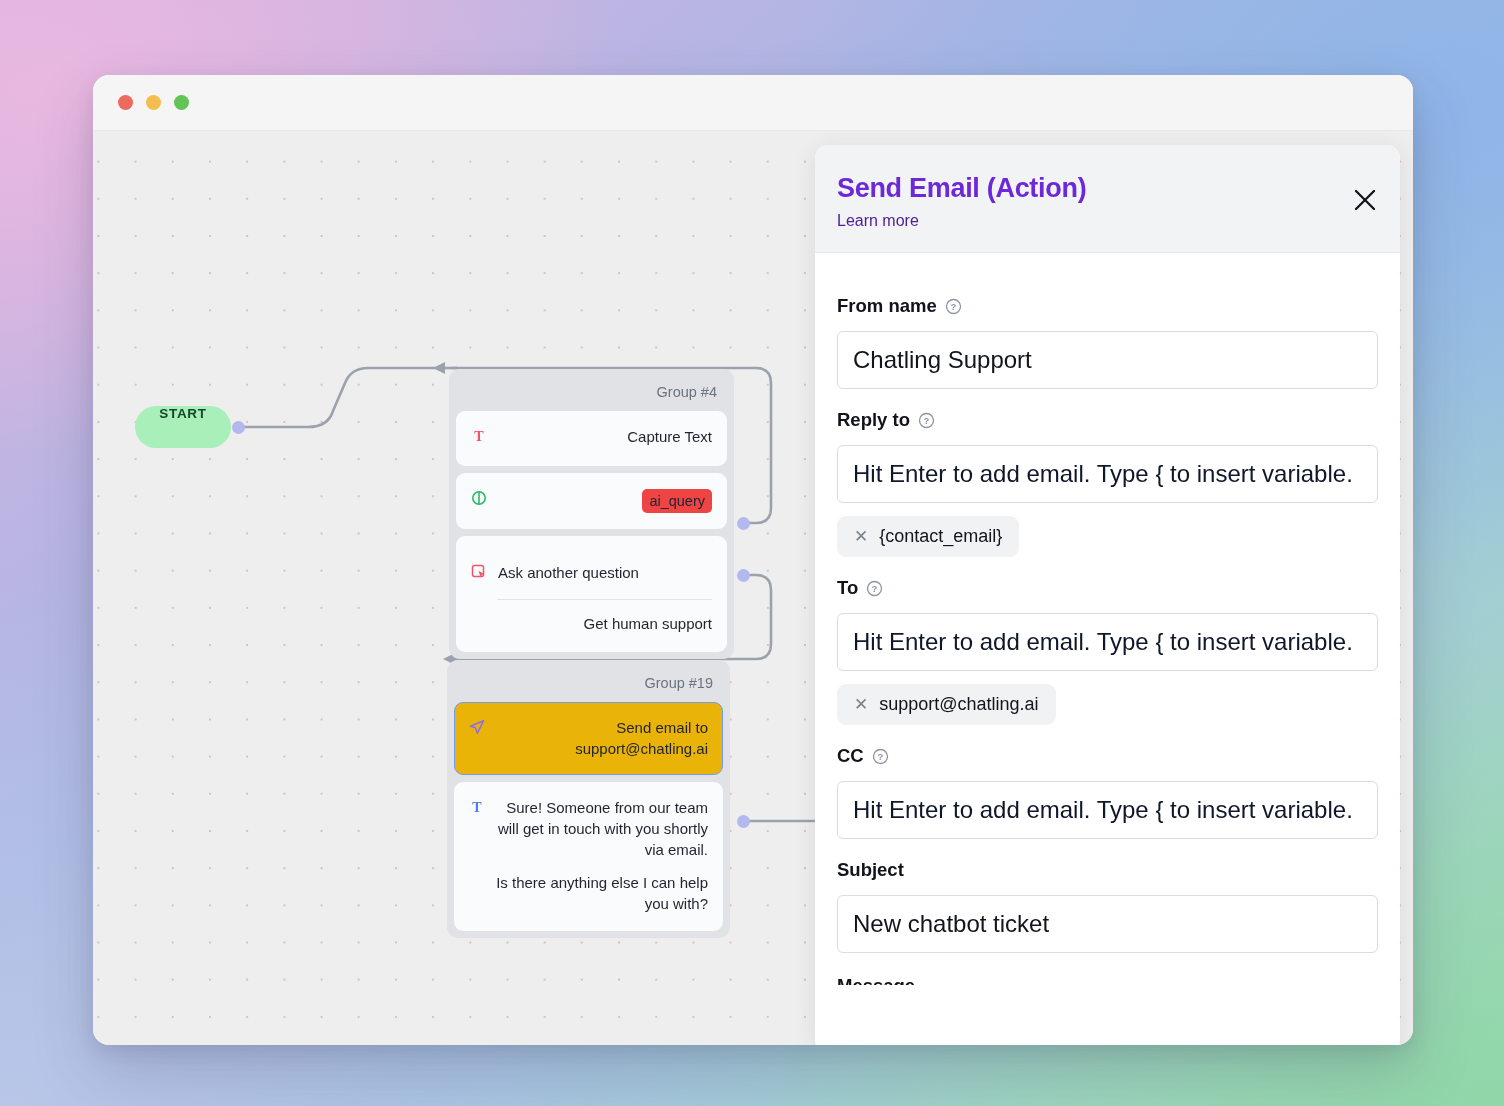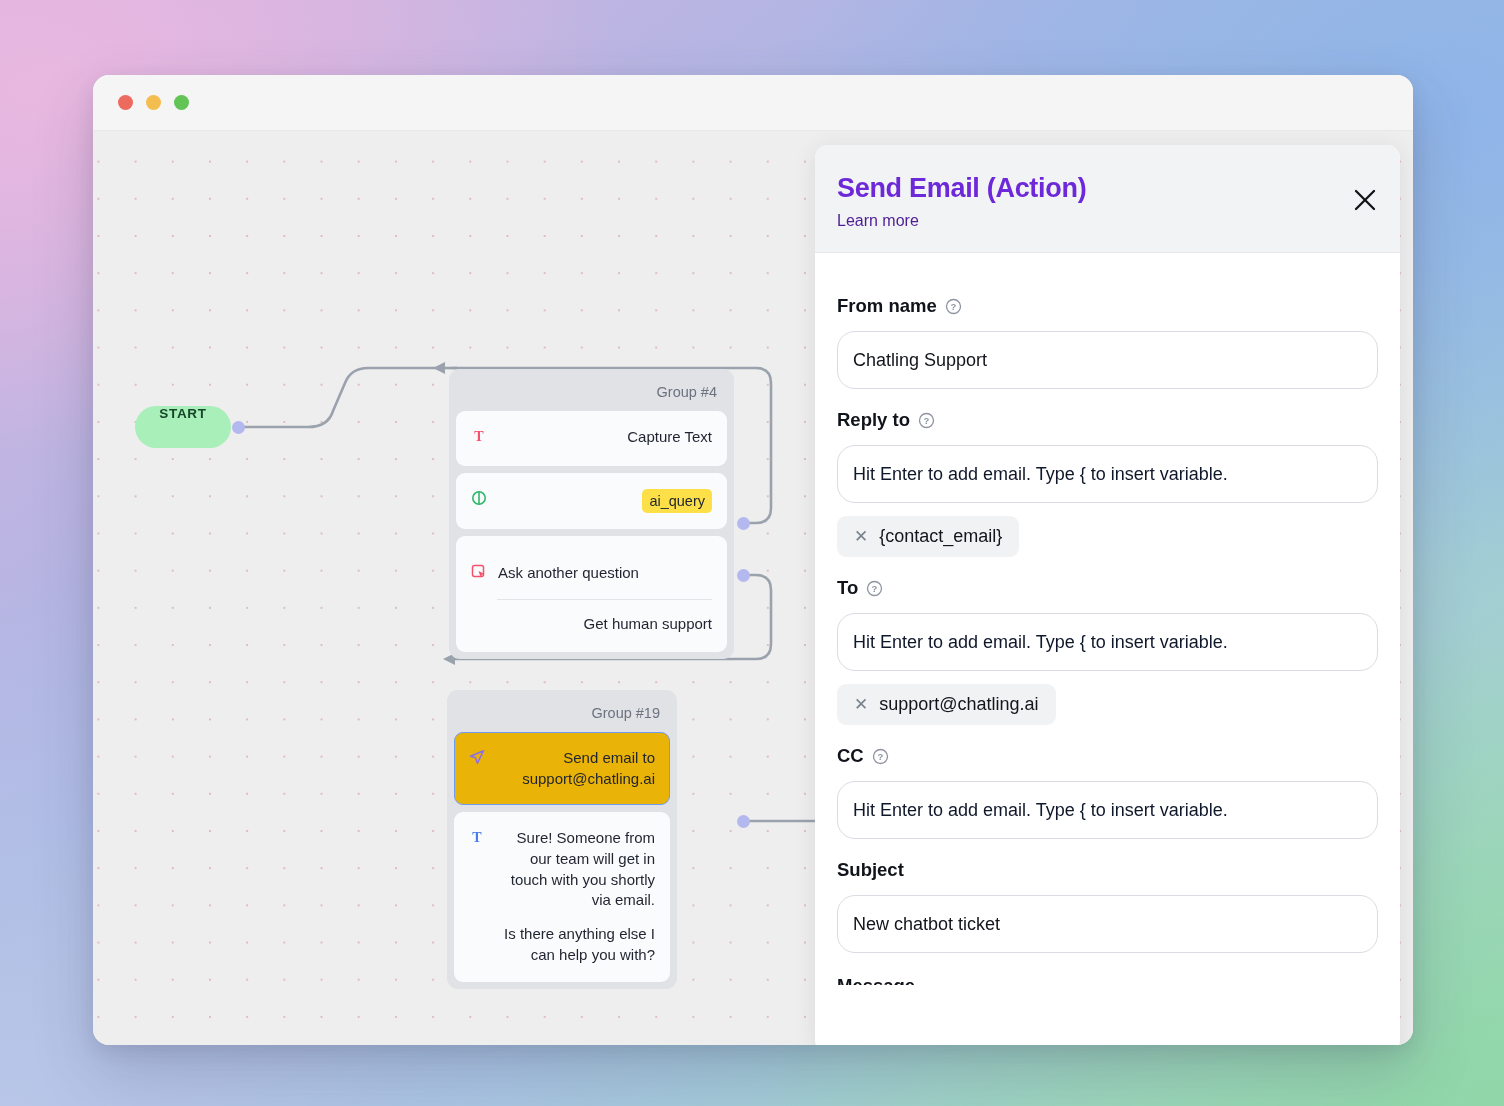--- a/index.html
+++ b/index.html
@@ -88,21 +88,21 @@
     display: flex; gap: 11px;
     font-size: 15px; color: #1f2430;
     line-height: 1.38;
   }
   .node:last-child { margin-bottom: 0; }
   .node.selected { border-color: #6f9cf0; background: #eab308; }
   .node .ico { flex: 0 0 16px; width: 16px; margin-top: 1px; }
   .node .body { flex: 1; }
   .chip-var {
     display: inline-block;
-    background: #fde047; color: #1f2430;
+    background: #ef4444; color: #1f2430;
     border-radius: 5px; padding: 2px 7px;
     font-size: 14.5px;
   }
   .opt-divider {
     height: 1px; background: #e3e5e9;
     margin: 14px 0 14px 26px;
   }
   .opt-second { padding-left: 26px; }
   .node p + p { margin-top: 13px; }
 
@@ -139,25 +139,25 @@
   .panel-body { padding: 22px 22px 0 22px; }
   .field { margin-bottom: 20px; }
   .field-label {
     display: flex; align-items: center; gap: 8px;
     font-size: 18.5px; font-weight: bold; color: #10131a;
     margin: 20px 0 14px 0;
   }
   .help-icon { width: 17px; height: 17px; display: block; }
   .input {
     width: 100%; height: 58px;
-    border: 1px solid #d9dce2; border-radius: 18px;
+    border: 1px solid #d9dce2; border-radius: 6px;
     background: #fff;
     display: flex; align-items: center;
     padding: 0 15px;
-    font-size: 18px; color: #12151c;
+    font-size: 24px; color: #12151c;
   }
   .input.placeholder { color: #0f172a; }
   .chip {
     display: inline-flex; align-items: center; gap: 11px;
     background: #f1f2f4; border-radius: 9px;
     padding: 10px 17px; margin-top: 13px;
     font-size: 18px; color: #12151c;
   }
   .chip .x { color: #7b828f; font-size: 17px; cursor: pointer; line-height: 1; }
   .clipped-label {
@@ -230,21 +230,21 @@
           </span>
           <span>Ask another question</span>
         </div>
         <div class="opt-divider"></div>
         <div class="opt-second">Get human support</div>
       </div>
     </div>
     <div class="port" style="left:644px; top:386px;"></div>
     <div class="port" style="left:644px; top:438px;"></div>
 
-    <div class="group" style="left:354px; top:559px; width:230px;">
+    <div class="group" style="left:354px; top:529px; width:283px;">
       <div class="group-title">Group #19</div>
 
       <div class="node selected">
         <span class="ico">
           <svg width="16" height="16" viewBox="0 0 16 16">
               <path d="M14.5 1.8 L1.6 7.2 L6.4 8.8 L8.4 14.2 Z" fill="none" stroke="#8a6df0" stroke-width="1.5" stroke-linejoin="round"></path>
             </svg>
         </span>
         <span class="body">Send email to support@chatling.ai</span>
       </div>

